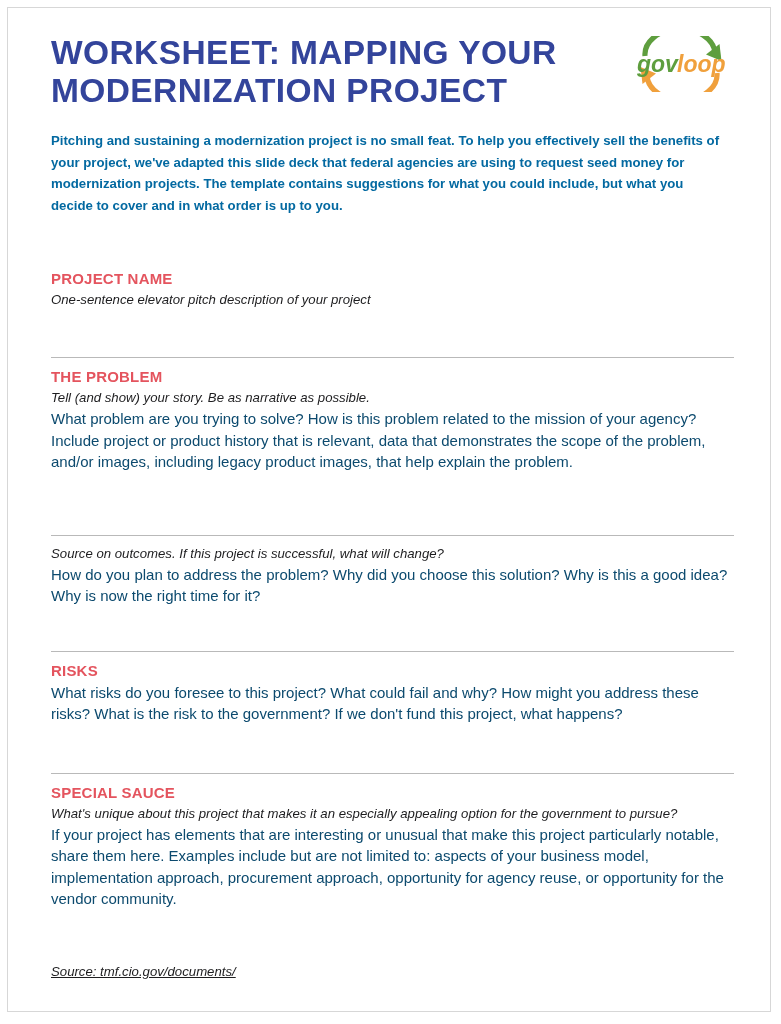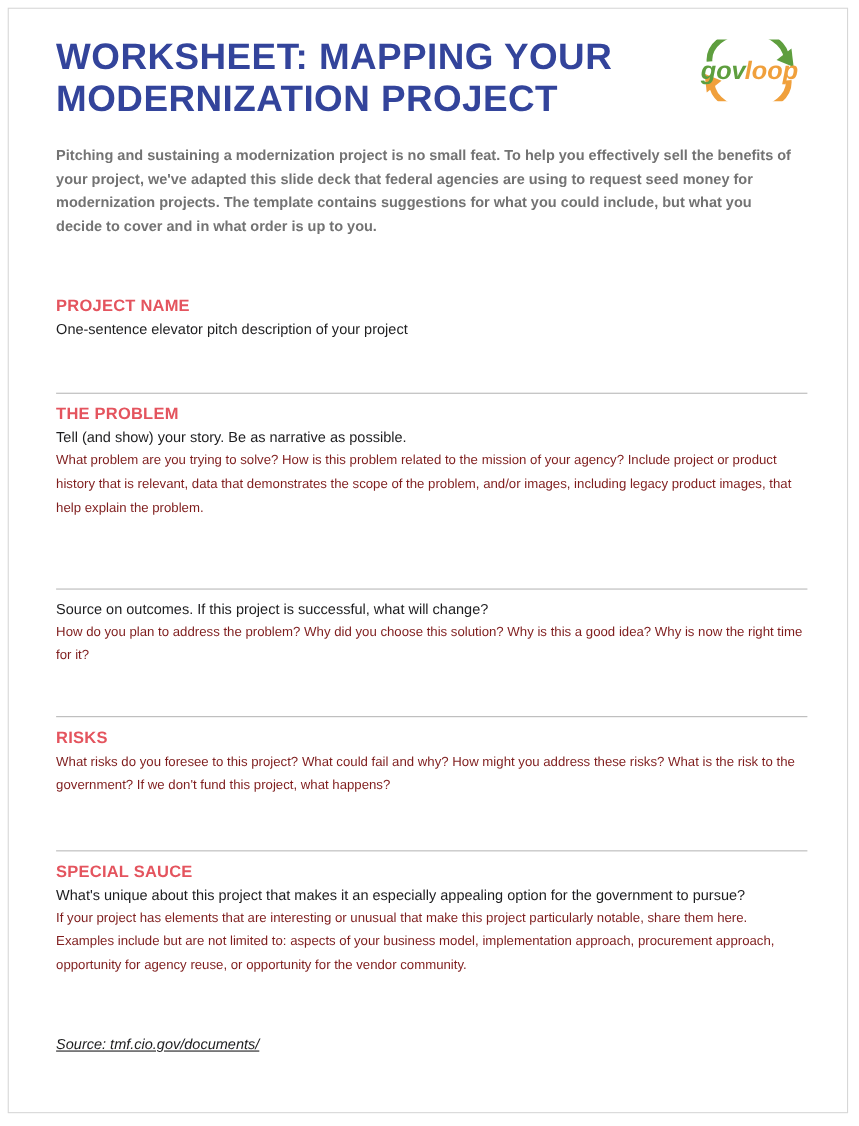--- a/index.html
+++ b/index.html
@@ -63,21 +63,21 @@
     top: 2px;
     width: 108px;
     height: 56px;
   }
   .logo svg { display: block; }
 
   
   .intro {
     margin: 0;
     padding: 0;
-    color: #737373;
+    color: #0369a1;
     font-size: 13.2px;
     font-weight: bold;
     line-height: 21.5px;
     width: 676px;
     margin-top: 2px;
   }
 
   
   .section { position: relative; }
 
@@ -97,30 +97,31 @@
     font-size: 15px;
     line-height: 22px;
     letter-spacing: 0.2px;
     text-transform: uppercase;
   }
 
   .sec-sub {
     margin: 0;
     padding: 0;
     color: #1d1d1f;
+    font-style: italic;
     font-size: 13.2px;
     line-height: 20px;
     width: 683px;
   }
 
   .sec-body {
     margin: 0;
     padding: 0;
-    color: #7f1d1d;
-    font-size: 12px;
+    color: #0c4a6e;
+    font-size: 15px;
     line-height: 21.5px;
     width: 683px;
   }
 
   .inline-link {
     text-decoration: underline;
     color: #1d1d1f;
   }
 
   

